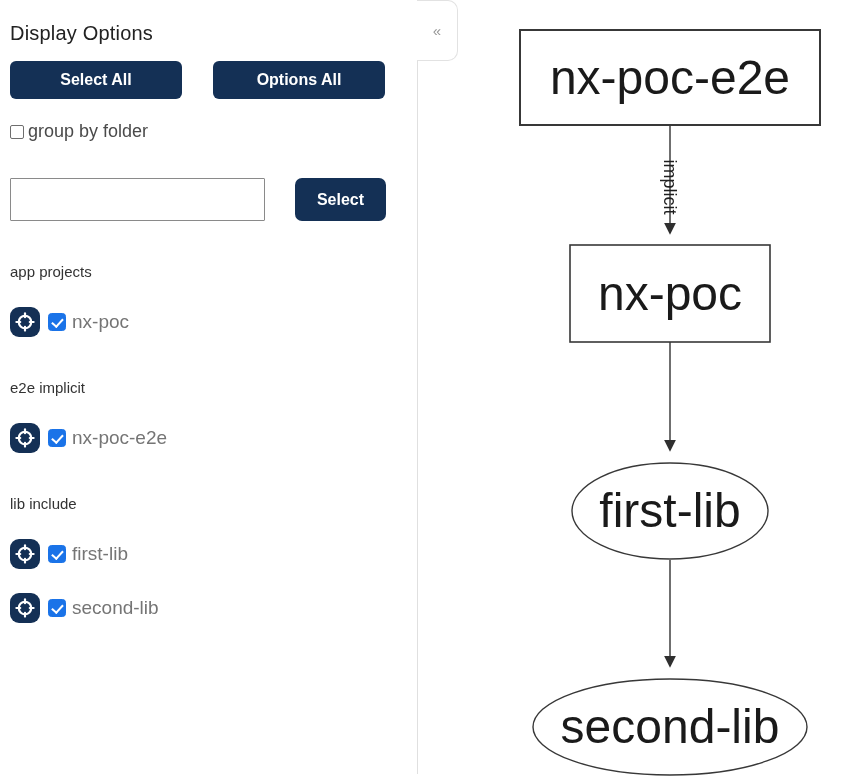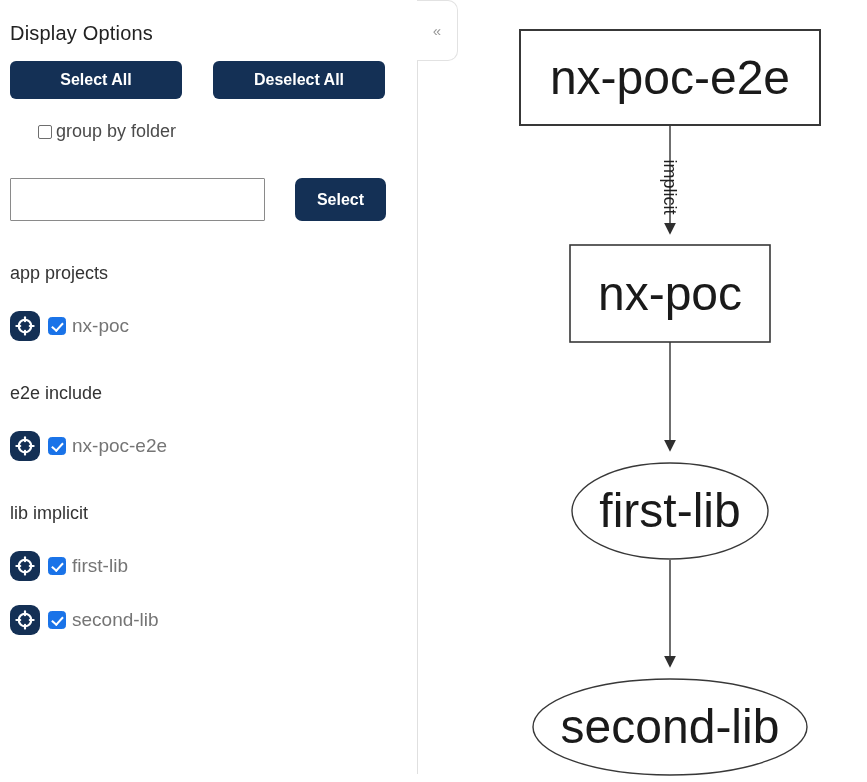--- a/index.html
+++ b/index.html
@@ -15,42 +15,42 @@
   .sidebar-title { font-size: 20px; font-weight: 500; color: #222; letter-spacing: .2px; }
 
   .btn-row { display: flex; gap: 31px; margin-top: 16px; margin-right: 22px; }
   .navy-btn {
     background: #143055; color: #fff; border: none; border-radius: 6px;
     font-family: "Liberation Sans", sans-serif; font-size: 16px; font-weight: 700;
     height: 38px; cursor: pointer;
   }
   .btn-row .navy-btn { flex: 1 1 0; }
 
-  .opt-row { display: flex; align-items: center; margin-top: 22px; cursor: pointer; margin-left: 28px; }
+  .opt-row { display: flex; align-items: center; margin-top: 22px; cursor: pointer; }
   .opt-row .opt-label { font-size: 18px; color: #4a4a4a; margin-left: 4px; font-weight: 300; }
 
   .cb { appearance: none; -webkit-appearance: none; background: #fff; cursor: pointer; position: relative; flex: none; }
   .cb.small { width: 14px; height: 14px; border: 1.4px solid #6e6e6e; border-radius: 2px; }
   .cb.big   { width: 18px; height: 18px; border: 1.6px solid #6e6e6e; border-radius: 3.5px; }
   .cb:checked { background: #1a73e8; border-color: #1a73e8; }
   .cb.big:checked::after {
     content: ""; position: absolute; left: 5.2px; top: 1.8px;
     width: 4.6px; height: 9px; border: solid #fff; border-width: 0 2.4px 2.4px 0;
     transform: rotate(42deg);
   }
 
   .filter-row { display: flex; align-items: center; margin-top: 36px; }
   .filter-input {
     width: 255px; height: 43px; border: 1px solid #8a8a8a; border-radius: 1px;
     font-size: 17px; padding: 0 8px; color: #333; background: #fff;
   }
   .filter-btn { width: 91px; height: 43px; margin-left: 30px; border-radius: 7px; }
 
   .section { margin-top: 42px; }
-  .section-heading { font-size: 18px; font-weight: 500; color: #333; }
+  .section-heading { font-size: 15px; font-weight: 500; color: #333; }
   .project-row { display: flex; align-items: center; margin-top: 27px; }
   .project-row + .project-row { margin-top: 24px; }
   .focus-btn {
     width: 30px; height: 30px; border: none; border-radius: 9px; background: #143055;
     display: flex; align-items: center; justify-content: center; cursor: pointer; flex: none;
   }
   .project-row .cb { margin-left: 8px; }
   .project-label { font-size: 19px; color: #757575; margin-left: 6px; font-weight: 300; }
 
   
@@ -71,21 +71,21 @@
   .edge-line { stroke: #3f3f3f; stroke-width: 1.5; }
 </style>
 </head>
 <body>
 
 <aside class="sidebar">
   <h2 class="sidebar-title">Display Options</h2>
 
   <div class="btn-row">
     <button class="navy-btn">Select All</button>
-    <button class="navy-btn">Deselect All</button>
+    <button class="navy-btn">Options All</button>
   </div>
 
   <label class="opt-row">
     <input type="checkbox" class="cb small" style="">
     <span class="opt-label">group by folder</span>
   </label>
 
   <div class="filter-row">
     <input type="text" class="filter-input" style="">
     <button class="navy-btn filter-btn">Select</button>
@@ -103,38 +103,38 @@
           <line x1="2.6" y1="12" x2="6.8" y2="12"></line>
           <line x1="17.2" y1="12" x2="21.4" y2="12"></line>
         </svg>
       </button>
       <input type="checkbox" class="cb big" checked="" style="">
       <span class="project-label">nx-poc</span>
     </div>
   </div>
 
   <div class="section">
-    <h3 class="section-heading">e2e include</h3>
+    <h3 class="section-heading">e2e implicit</h3>
     <div class="project-row">
       <button class="focus-btn">
         <svg width="22" height="22" viewBox="0 0 24 24" fill="none" stroke="#ffffff" stroke-width="2.4" stroke-linecap="round">
           <circle cx="12" cy="12" r="6.8"></circle>
           <line x1="12" y1="2.6" x2="12" y2="6.8"></line>
           <line x1="12" y1="17.2" x2="12" y2="21.4"></line>
           <line x1="2.6" y1="12" x2="6.8" y2="12"></line>
           <line x1="17.2" y1="12" x2="21.4" y2="12"></line>
         </svg>
       </button>
       <input type="checkbox" class="cb big" checked="" style="">
       <span class="project-label">nx-poc-e2e</span>
     </div>
   </div>
 
   <div class="section">
-    <h3 class="section-heading">lib implicit</h3>
+    <h3 class="section-heading">lib include</h3>
     <div class="project-row">
       <button class="focus-btn">
         <svg width="22" height="22" viewBox="0 0 24 24" fill="none" stroke="#ffffff" stroke-width="2.4" stroke-linecap="round">
           <circle cx="12" cy="12" r="6.8"></circle>
           <line x1="12" y1="2.6" x2="12" y2="6.8"></line>
           <line x1="12" y1="17.2" x2="12" y2="21.4"></line>
           <line x1="2.6" y1="12" x2="6.8" y2="12"></line>
           <line x1="17.2" y1="12" x2="21.4" y2="12"></line>
         </svg>
       </button>

